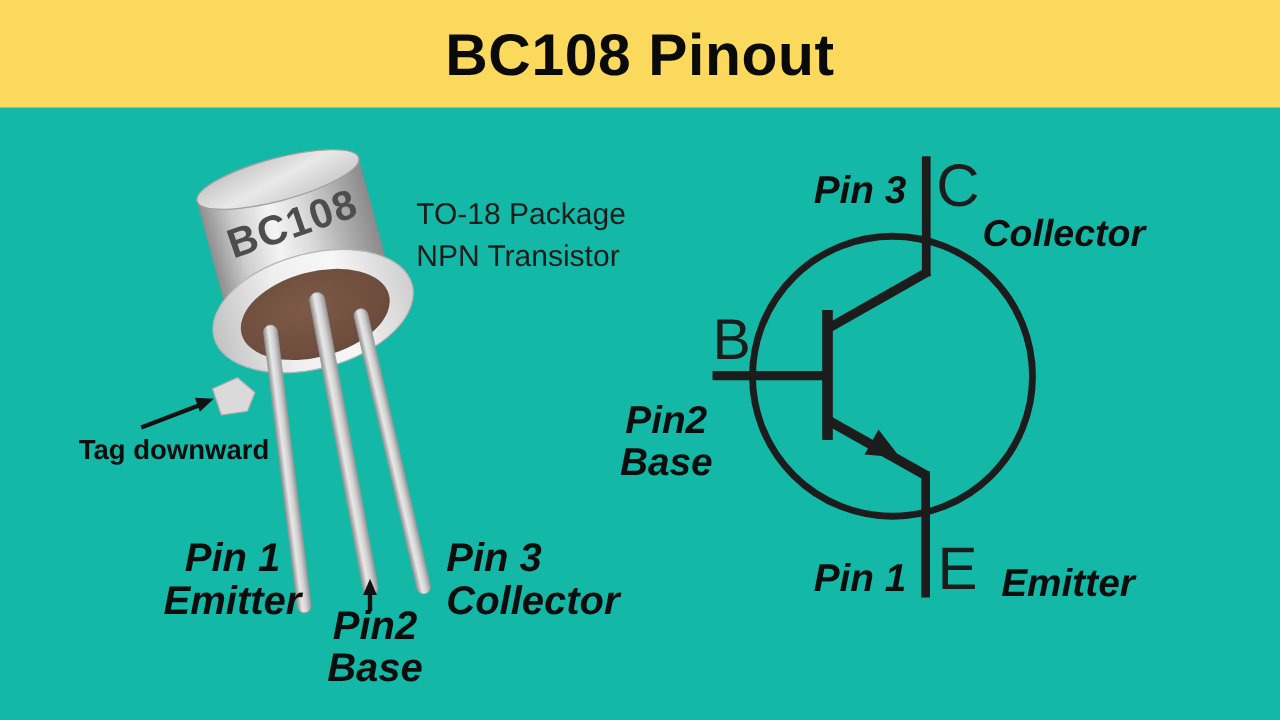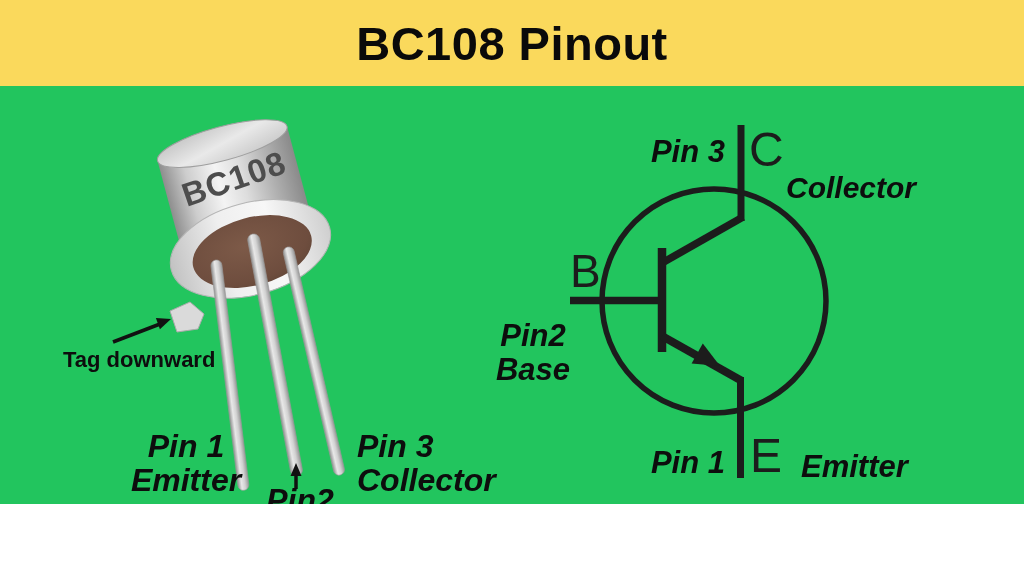--- a/index.html
+++ b/index.html
@@ -1,18 +1,18 @@
 <!DOCTYPE html>
 <html><head>
 <meta charset="utf-8">
 <style>
   html,body{margin:0;padding:0;background:#ffffff;}
   .page{
-    position:relative;width:1024px;height:504px;overflow:hidden;
-    background:#22c55e;font-family:"Liberation Sans",sans-serif;color:#111;
+    position:relative;width:1024px;height:576px;overflow:hidden;
+    background:#14b8a6;font-family:"Liberation Sans",sans-serif;color:#111;
   }
   .header{
     position:absolute;left:0;top:0;width:1024px;height:86px;
     display:flex;align-items:center;justify-content:center;
     background:#fad95c;
   }
   .title{
     font-size:47px;font-weight:800;letter-spacing:.5px;color:#0a0a0a;
   }
   .lbl{position:absolute;white-space:nowrap;}
@@ -114,20 +114,22 @@
       <g>
         <line x1="662" y1="336" x2="742" y2="381" stroke-width="8"></line>
         <line x1="740.5" y1="377" x2="740.5" y2="478" stroke-width="7"></line>
       </g>
       <polygon points="720,366 691.6,363.6 702.8,343.5" fill="#1c1c1c" stroke="none"></polygon>
     </g>
   </svg>
 
   <div class="marking">BC108</div>
 
+  <div class="lbl pkg-line" style="left:333px;top:158px;">TO-18 Package</div>
+  <div class="lbl pkg-line" style="left:333px;top:192px;">NPN Transistor</div>
 
   <div class="lbl tag-note" style="left:63px;top:347px;">Tag downward</div>
 
   <div class="lbl pin-label center" style="left:116px;top:429px;width:140px;">
     <div>Pin 1</div>
     <div>Emitter</div>
   </div>
 
   <div class="lbl pin-label center" style="left:240px;top:483px;width:120px;">
     <div>Pin2</div>

